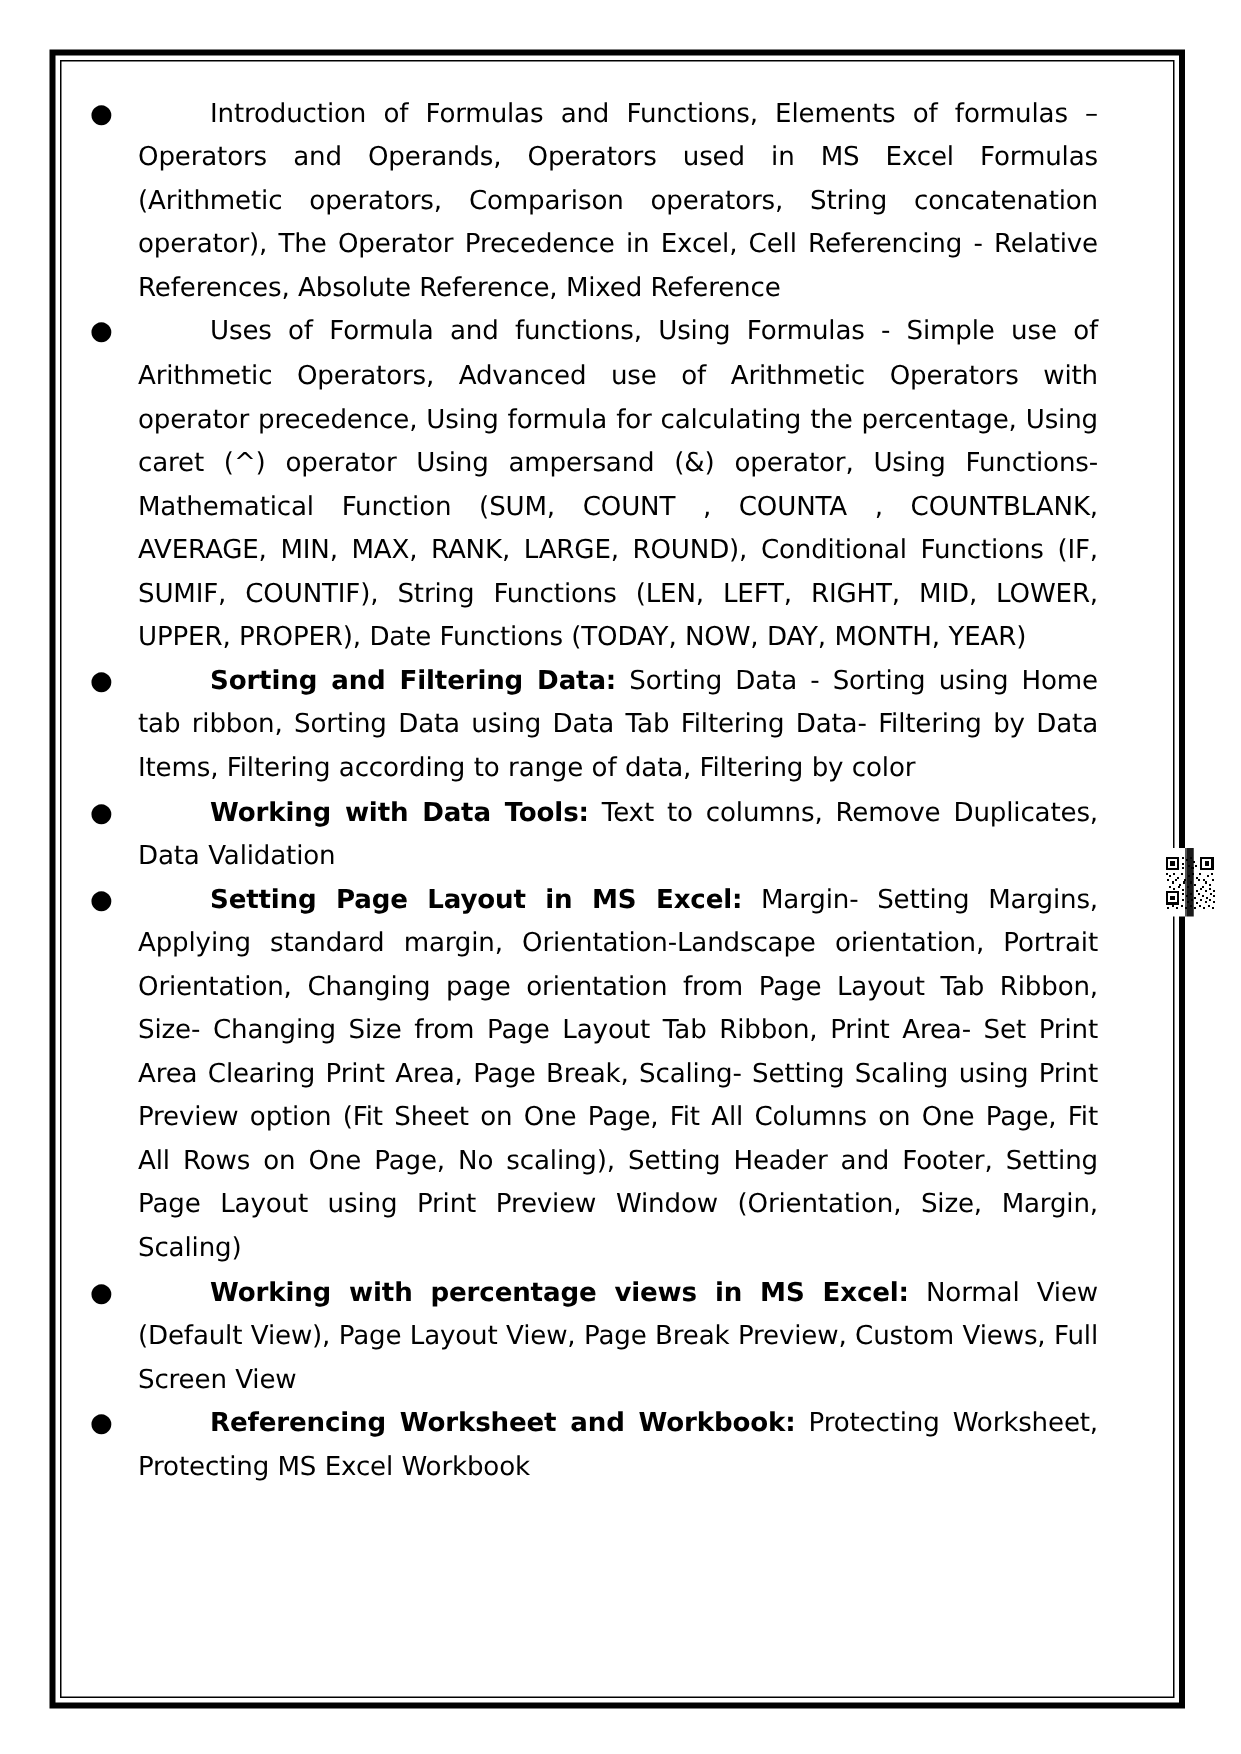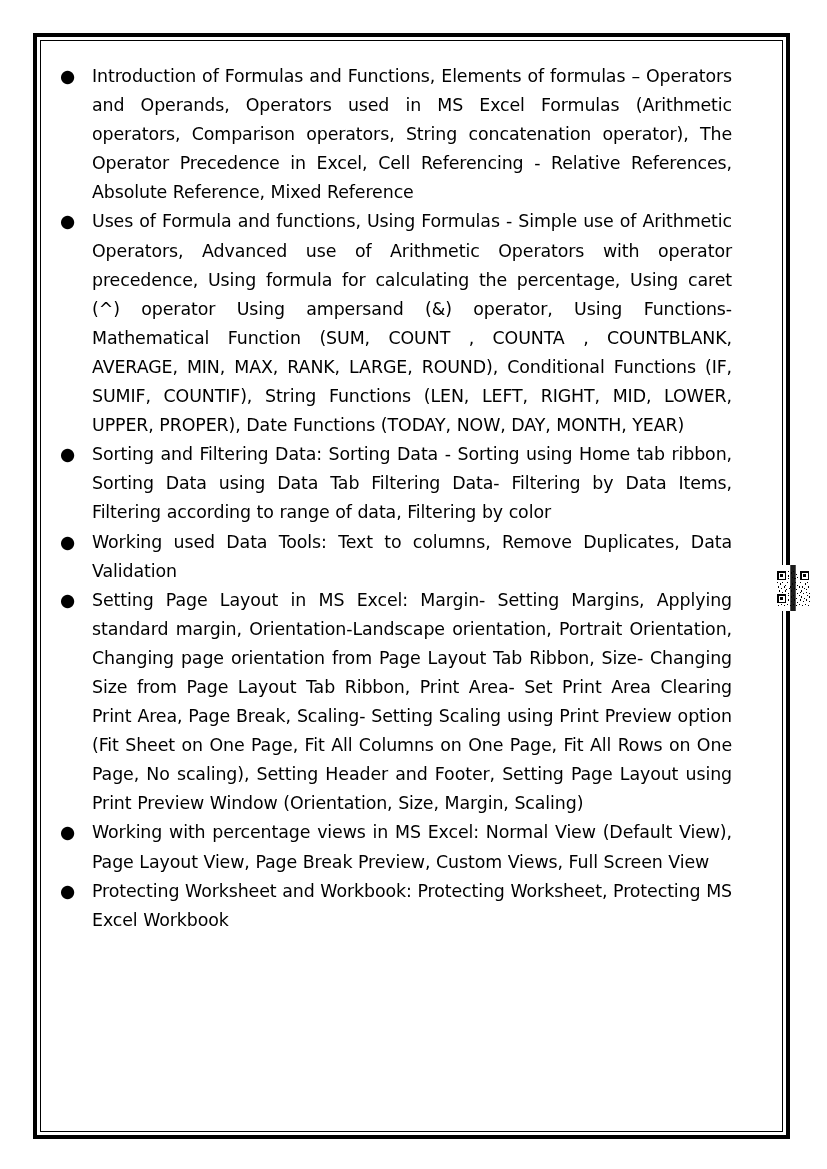--- a/index.html
+++ b/index.html
@@ -68,21 +68,22 @@
     width: 14px;
     text-align: left;
     font-size: 17.4px;
     line-height: 29.1px;
   }
   
   ul.bullets > li .para {
     display: block;
   }
   b, .bold {
-    font-weight: normal;
+    font-weight: bold;
+    margin-left: 48px;
   }
 
   
   #qr-code {
     position: absolute;
     left: 775px;
     top: 565px;
     width: 36px;
     height: 46px;
   }
@@ -112,36 +113,36 @@
       <span class="para"><b class="bold"></b><span>Uses of Formula and functions, Using Formulas - Simple use of Arithmetic Operators, Advanced use of Arithmetic Operators with operator precedence, Using formula for calculating the percentage, Using caret (^) operator Using ampersand (&amp;) operator, Using Functions- Mathematical Function (SUM, COUNT , COUNTA , COUNTBLANK, AVERAGE, MIN, MAX, RANK, LARGE, ROUND), Conditional Functions (IF, SUMIF, COUNTIF), String Functions (LEN, LEFT, RIGHT, MID, LOWER, UPPER, PROPER), Date Functions (TODAY, NOW, DAY, MONTH, YEAR)</span></span>
     </li>
 
     <li>
       <span class="marker">●</span>
       <span class="para"><b class="bold">Sorting and Filtering Data:</b><span> Sorting Data - Sorting using Home tab ribbon, Sorting Data using Data Tab Filtering Data- Filtering by Data Items, Filtering according to range of data, Filtering by color</span></span>
     </li>
 
     <li>
       <span class="marker">●</span>
-      <span class="para"><b class="bold">Working used Data Tools:</b><span> Text to columns, Remove Duplicates, Data Validation</span></span>
+      <span class="para"><b class="bold">Working with Data Tools:</b><span> Text to columns, Remove Duplicates, Data Validation</span></span>
     </li>
 
     <li>
       <span class="marker">●</span>
       <span class="para"><b class="bold">Setting Page Layout in MS Excel:</b><span> Margin- Setting Margins, Applying standard margin, Orientation-Landscape orientation, Portrait Orientation, Changing page orientation from Page Layout Tab Ribbon, Size- Changing Size from Page Layout Tab Ribbon, Print Area- Set Print Area Clearing Print Area, Page Break, Scaling- Setting Scaling using Print Preview option (Fit Sheet on One Page, Fit All Columns on One Page, Fit All Rows on One Page, No scaling), Setting Header and Footer, Setting Page Layout using Print Preview Window (Orientation, Size, Margin, Scaling)</span></span>
     </li>
 
     <li>
       <span class="marker">●</span>
       <span class="para"><b class="bold">Working with percentage views in MS Excel:</b><span> Normal View (Default View), Page Layout View, Page Break Preview, Custom Views, Full Screen View</span></span>
     </li>
 
     <li>
       <span class="marker">●</span>
-      <span class="para"><b class="bold">Protecting Worksheet and Workbook:</b><span> Protecting Worksheet, Protecting MS Excel Workbook</span></span>
+      <span class="para"><b class="bold">Referencing Worksheet and Workbook:</b><span> Protecting Worksheet, Protecting MS Excel Workbook</span></span>
     </li>
 
   </ul>
 </div>
 
 <div id="qr-code">
   <svg viewBox="0 0 36 46" xmlns="http://www.w3.org/2000/svg" shape-rendering="crispEdges">
     <rect x="0" y="0" width="36" height="46" fill="#ffffff"></rect>
 
     <rect x="16" y="0" width="4" height="46" fill="#1a1a1a"></rect>

